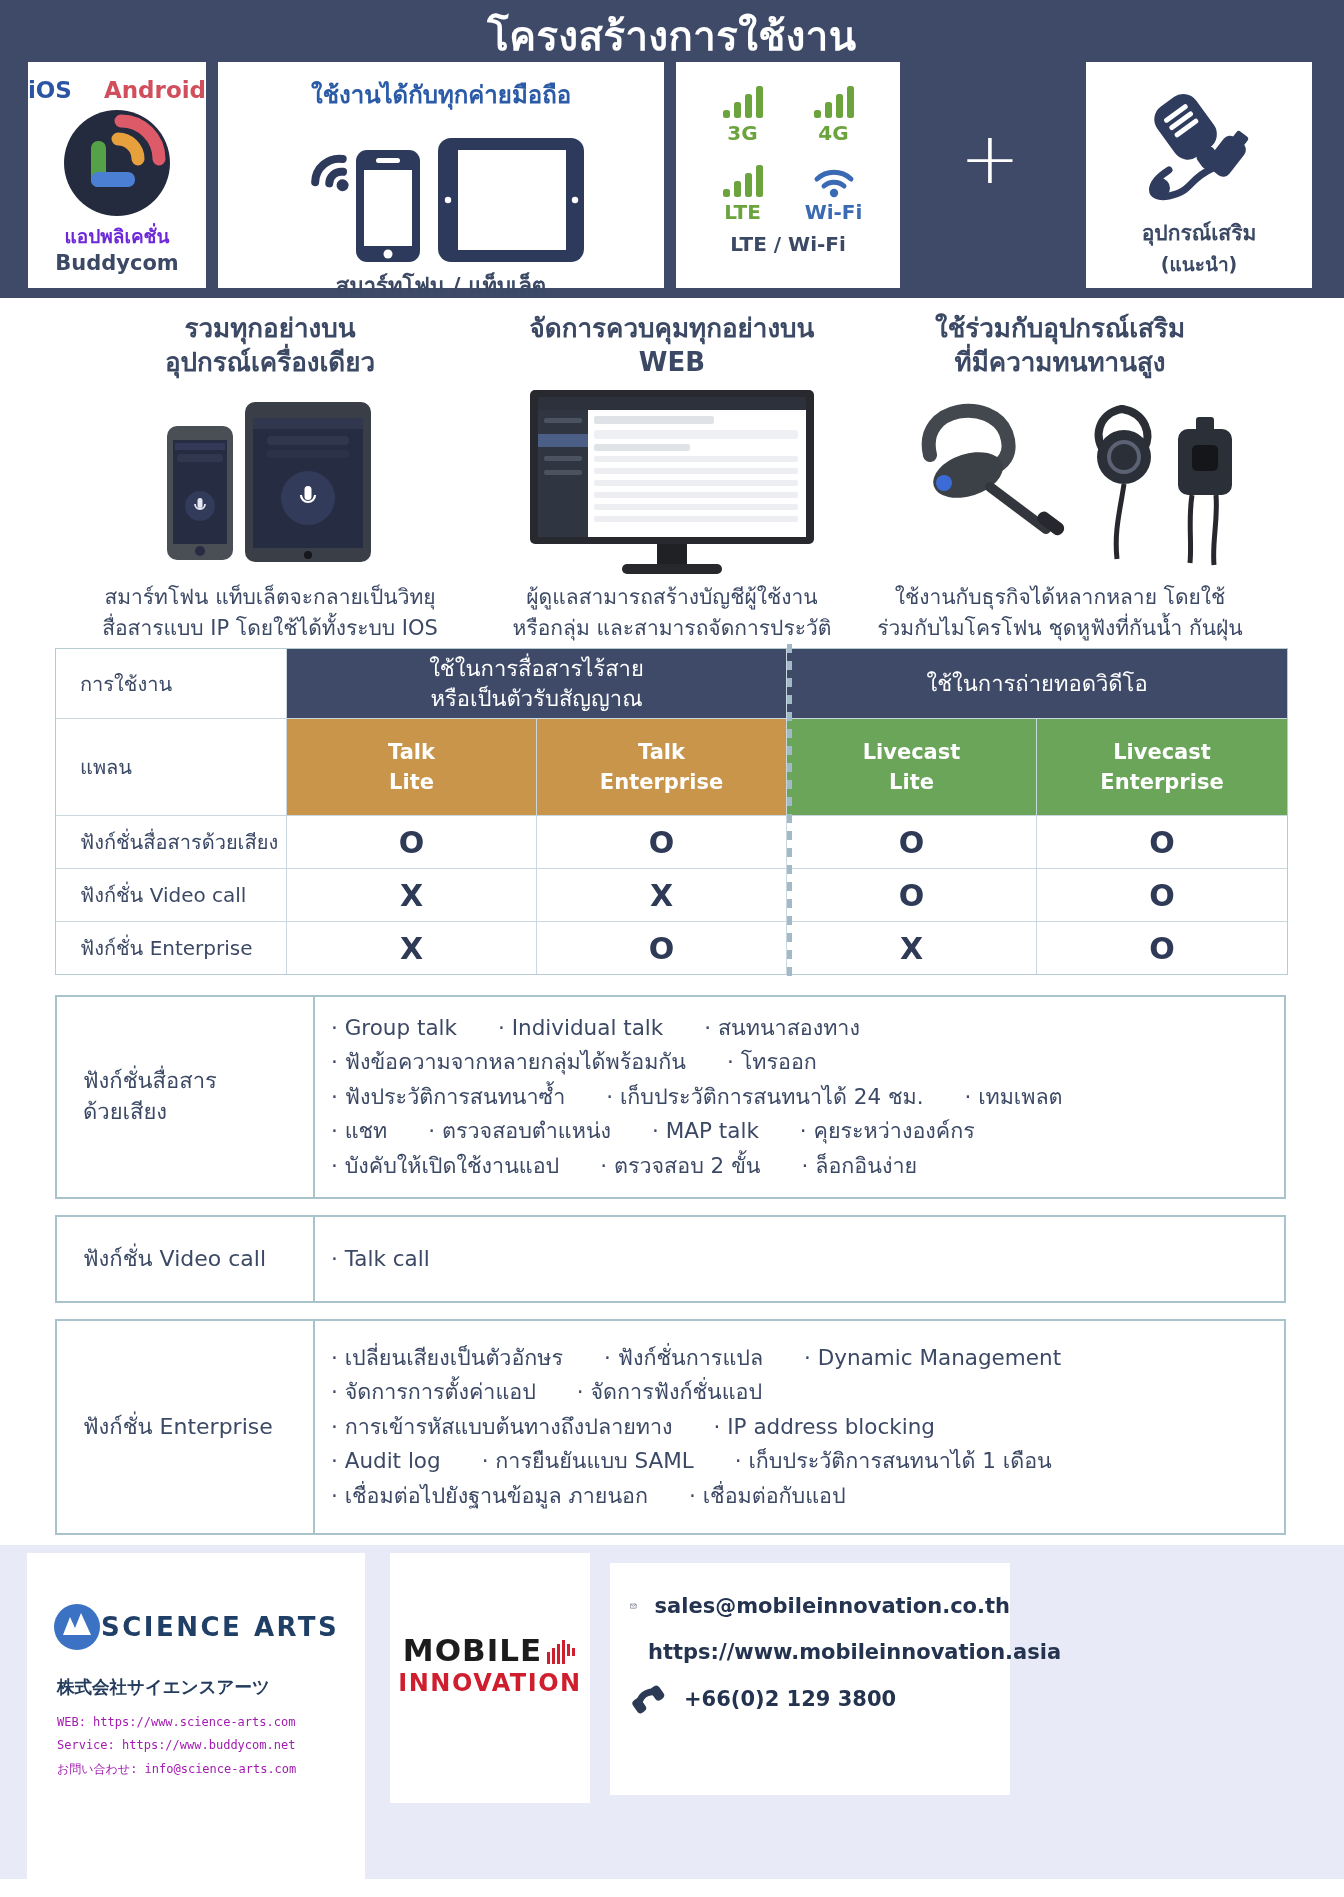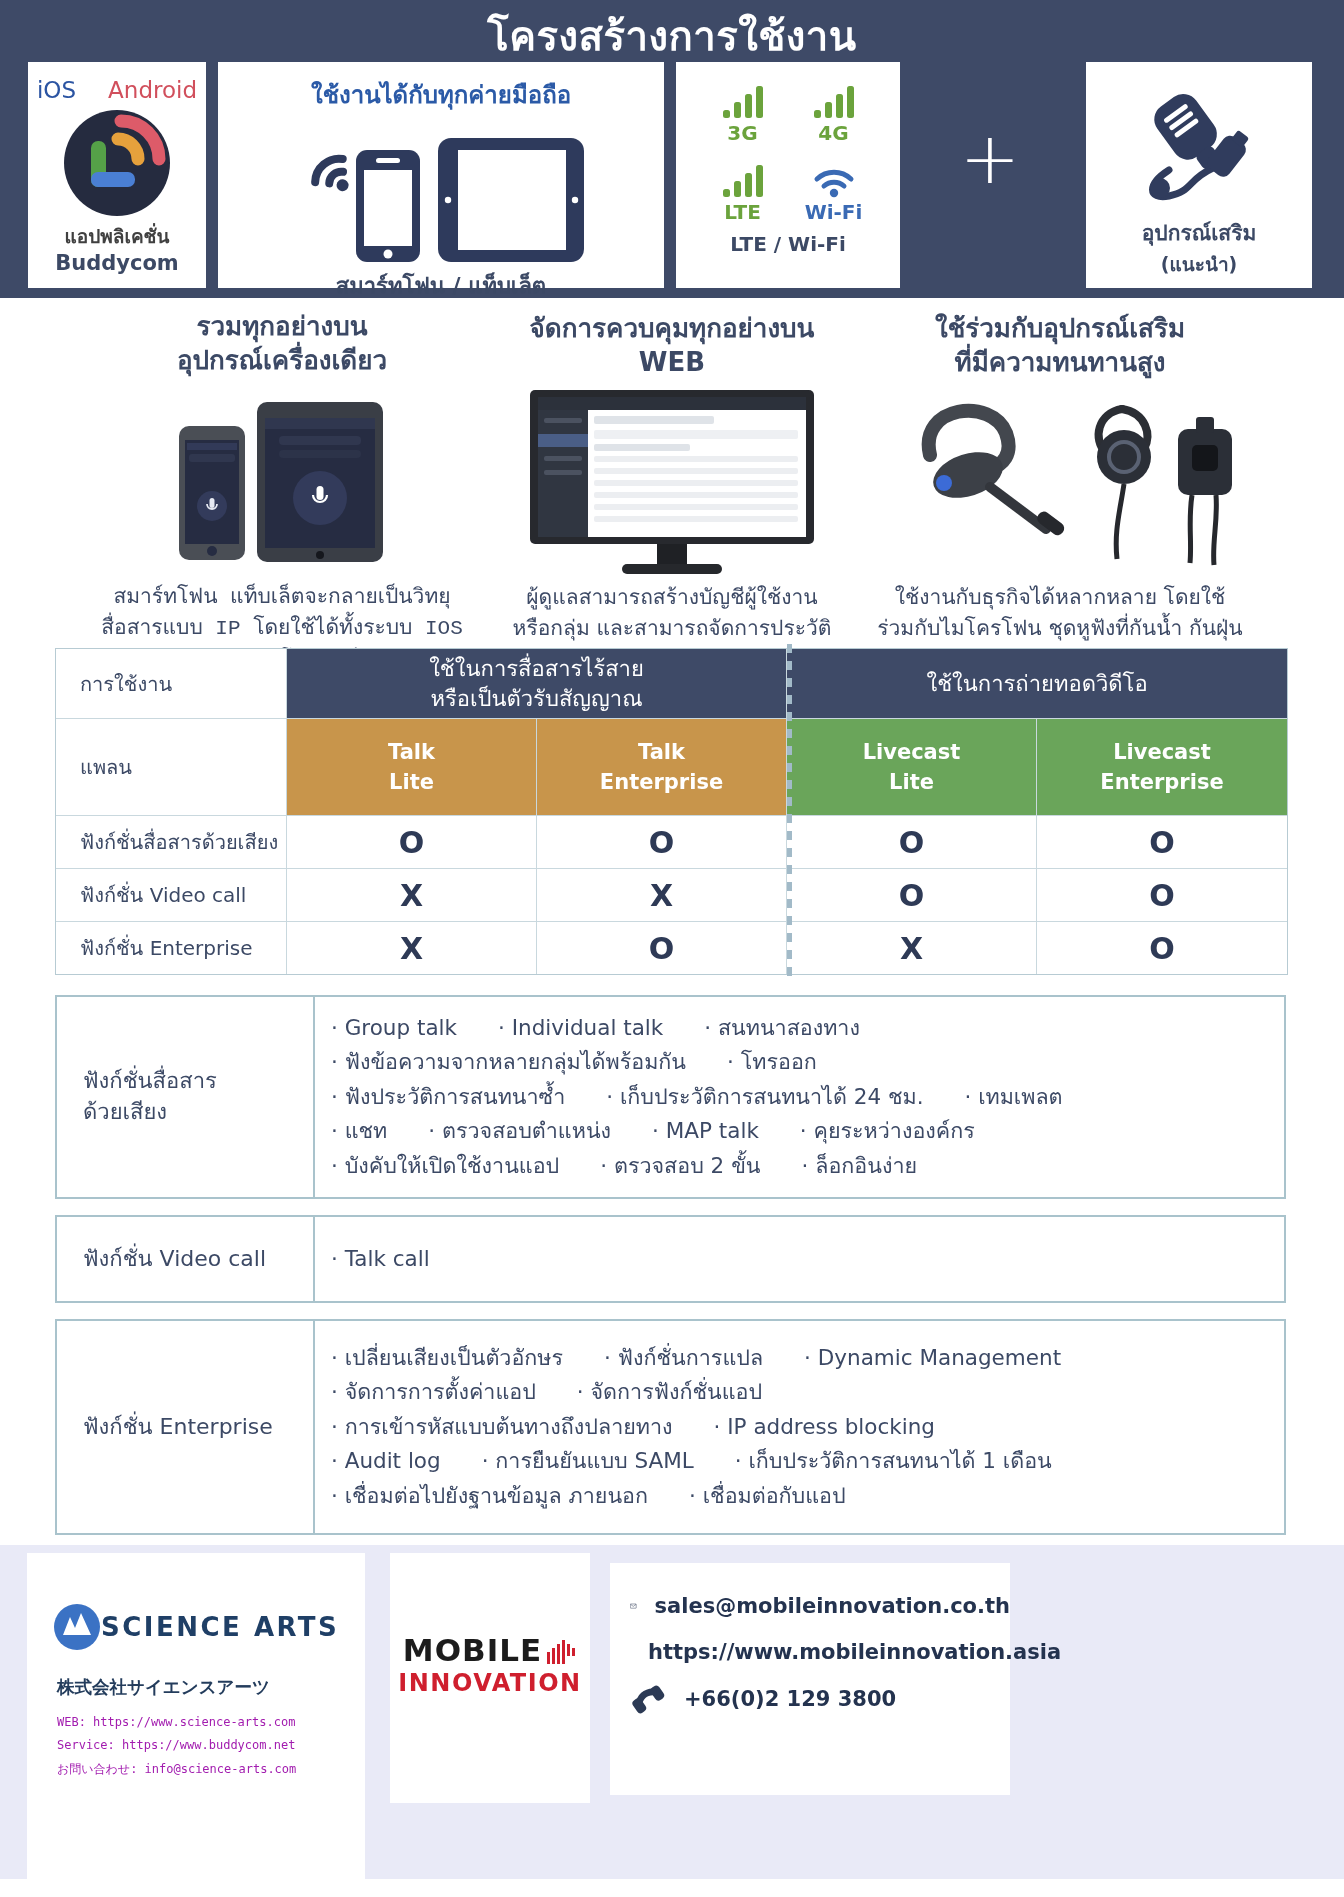--- a/index.html
+++ b/index.html
@@ -12,45 +12,45 @@
               color:#ffffff;font-size:40px;font-weight:700;letter-spacing:.5px;}
   .hcard{position:absolute;top:62px;background:#fff;}
   .hcard-app{left:28px;width:178px;height:226px;}
   .hcard-devices{left:218px;width:446px;height:226px;}
   .hcard-network{left:676px;width:224px;height:226px;}
   .hcard-accessory{left:1086px;width:226px;height:226px;}
   .plus-sign{position:absolute;left:952px;top:122px;width:76px;text-align:center;
              color:#fff;font-size:72px;font-weight:300;line-height:1;}
 
   .app-os{display:flex;justify-content:center;gap:32px;margin-top:15px;
-          font-size:23px;font-weight:400;}
+          font-size:23px;font-weight:700;}
   .os-ios{color:#2b54a2;}
   .os-android{color:#d14f5c;}
   .app-logo{display:block;margin:4px auto 0 auto;}
-  .app-cap1{text-align:center;font-size:19px;color:#404040;margin-top:2px;font-weight:600;}
+  .app-cap1{text-align:center;font-size:19px;color:#6d28d9;margin-top:2px;font-weight:600;}
   .app-cap2{text-align:center;font-size:21px;color:#3c4965;font-weight:700;}
 
   .dev-heading{margin-top:13px;text-align:center;color:#2b5aa7;font-size:24px;font-weight:700;}
   .dev-fig{display:block;margin:2px auto 0 auto;}
   .dev-cap{text-align:center;font-size:22px;color:#3c4965;margin-top:0px;font-weight:600;}
 
   .net-grid{display:grid;grid-template-columns:1fr 1fr;gap:16px 6px;
             width:176px;margin:20px auto 0 auto;}
   .net-item{display:flex;flex-direction:column;align-items:center;}
   .net-label-g{color:#6ba33c;font-weight:700;font-size:20px;margin-top:1px;}
   .net-label-b{color:#3a6ab4;font-weight:700;font-size:20px;margin-top:1px;}
   .net-cap{text-align:center;font-size:20px;color:#3c4965;margin-top:8px;font-weight:600;}
 
   .acc-fig{display:block;margin:20px auto 0 auto;}
   .acc-cap1{text-align:center;font-size:21px;color:#3c4965;margin-top:2px;font-weight:600;}
   .acc-cap2{text-align:center;font-size:19px;color:#3c4965;font-weight:600;}
 
   
   .hl{position:absolute;top:312px;width:420px;text-align:center;}
-  .hl-1{left:72px;font-family:Liberation Mono, monospace;}
+  .hl-1{left:60px;}
   .hl-2{left:462px;}
   .hl-3{left:850px;}
   .hl-head{font-size:26px;line-height:1.3;font-weight:700;color:#3c4965;white-space:pre-line;}
   .hl-fig{height:192px;display:flex;align-items:center;justify-content:center;margin-top:6px;}
   .hl-desc{font-size:21px;line-height:1.5;color:#3c4965;white-space:pre-line;margin-top:4px;}
 
   
   .ctable{position:absolute;left:55px;top:648px;width:1231px;
           display:grid;grid-template-columns:230px 249px 249px 249px 250px;
           grid-template-rows:69px 96px 52px 52px 52px;

